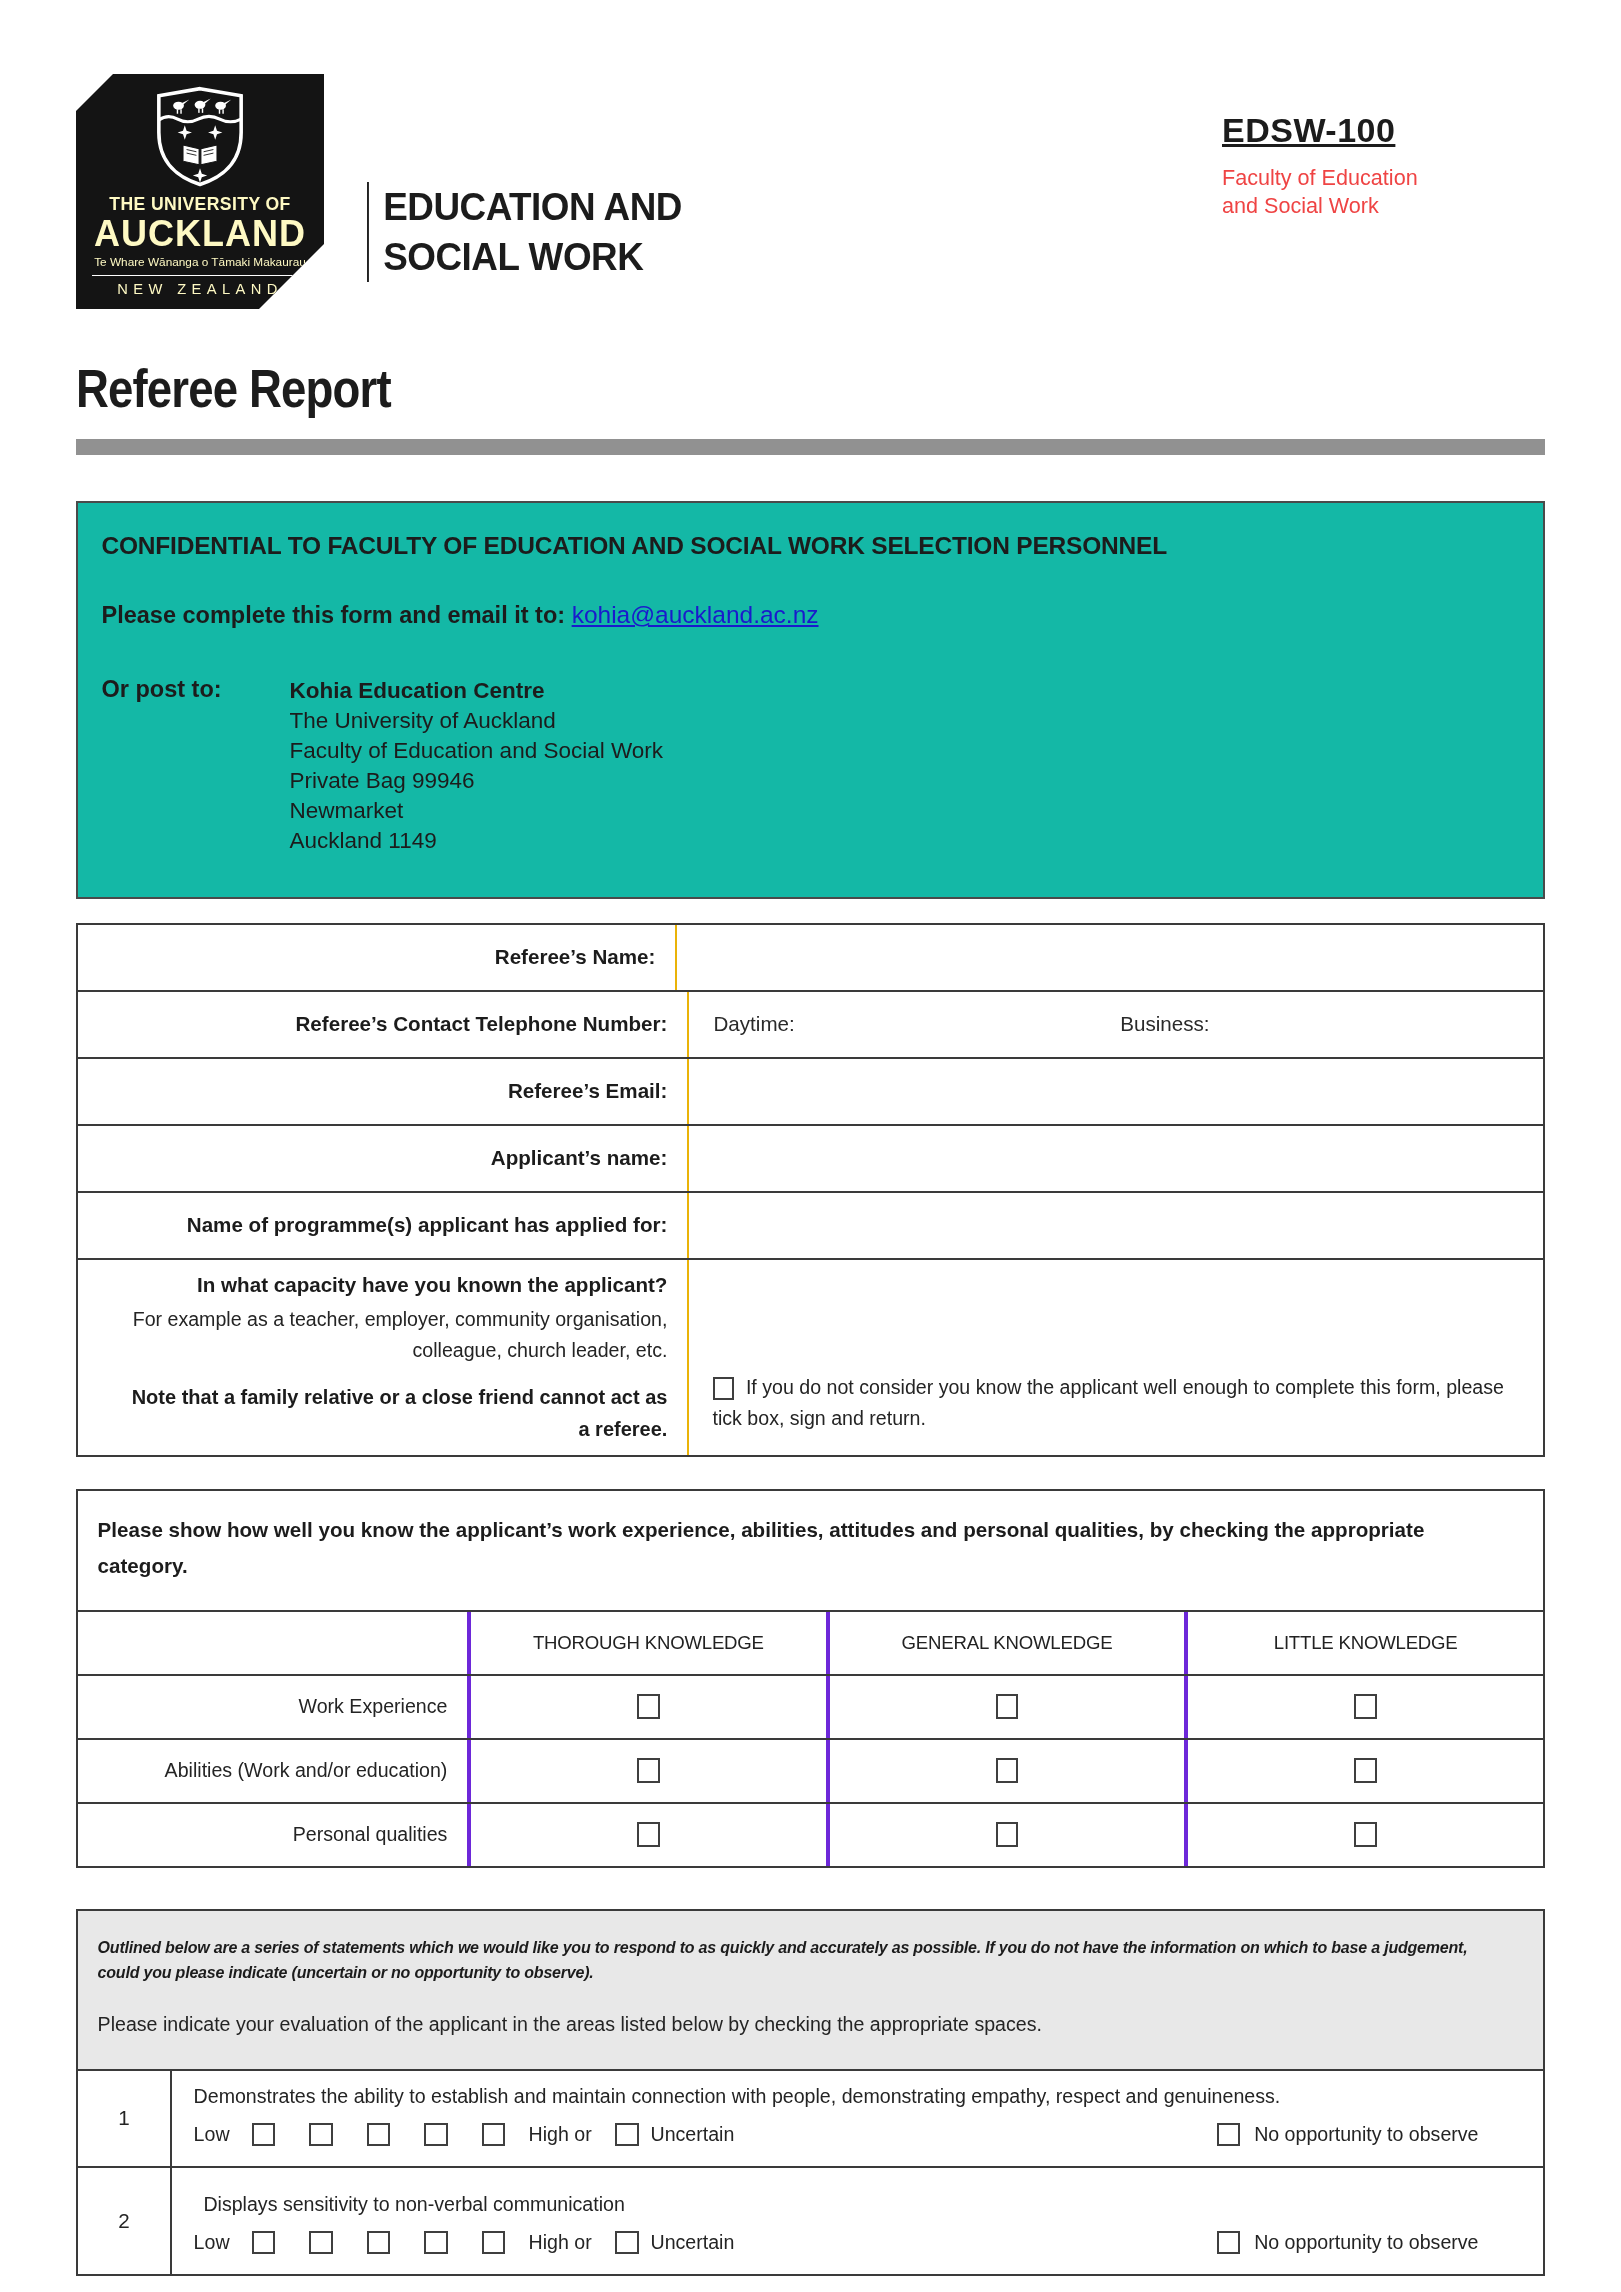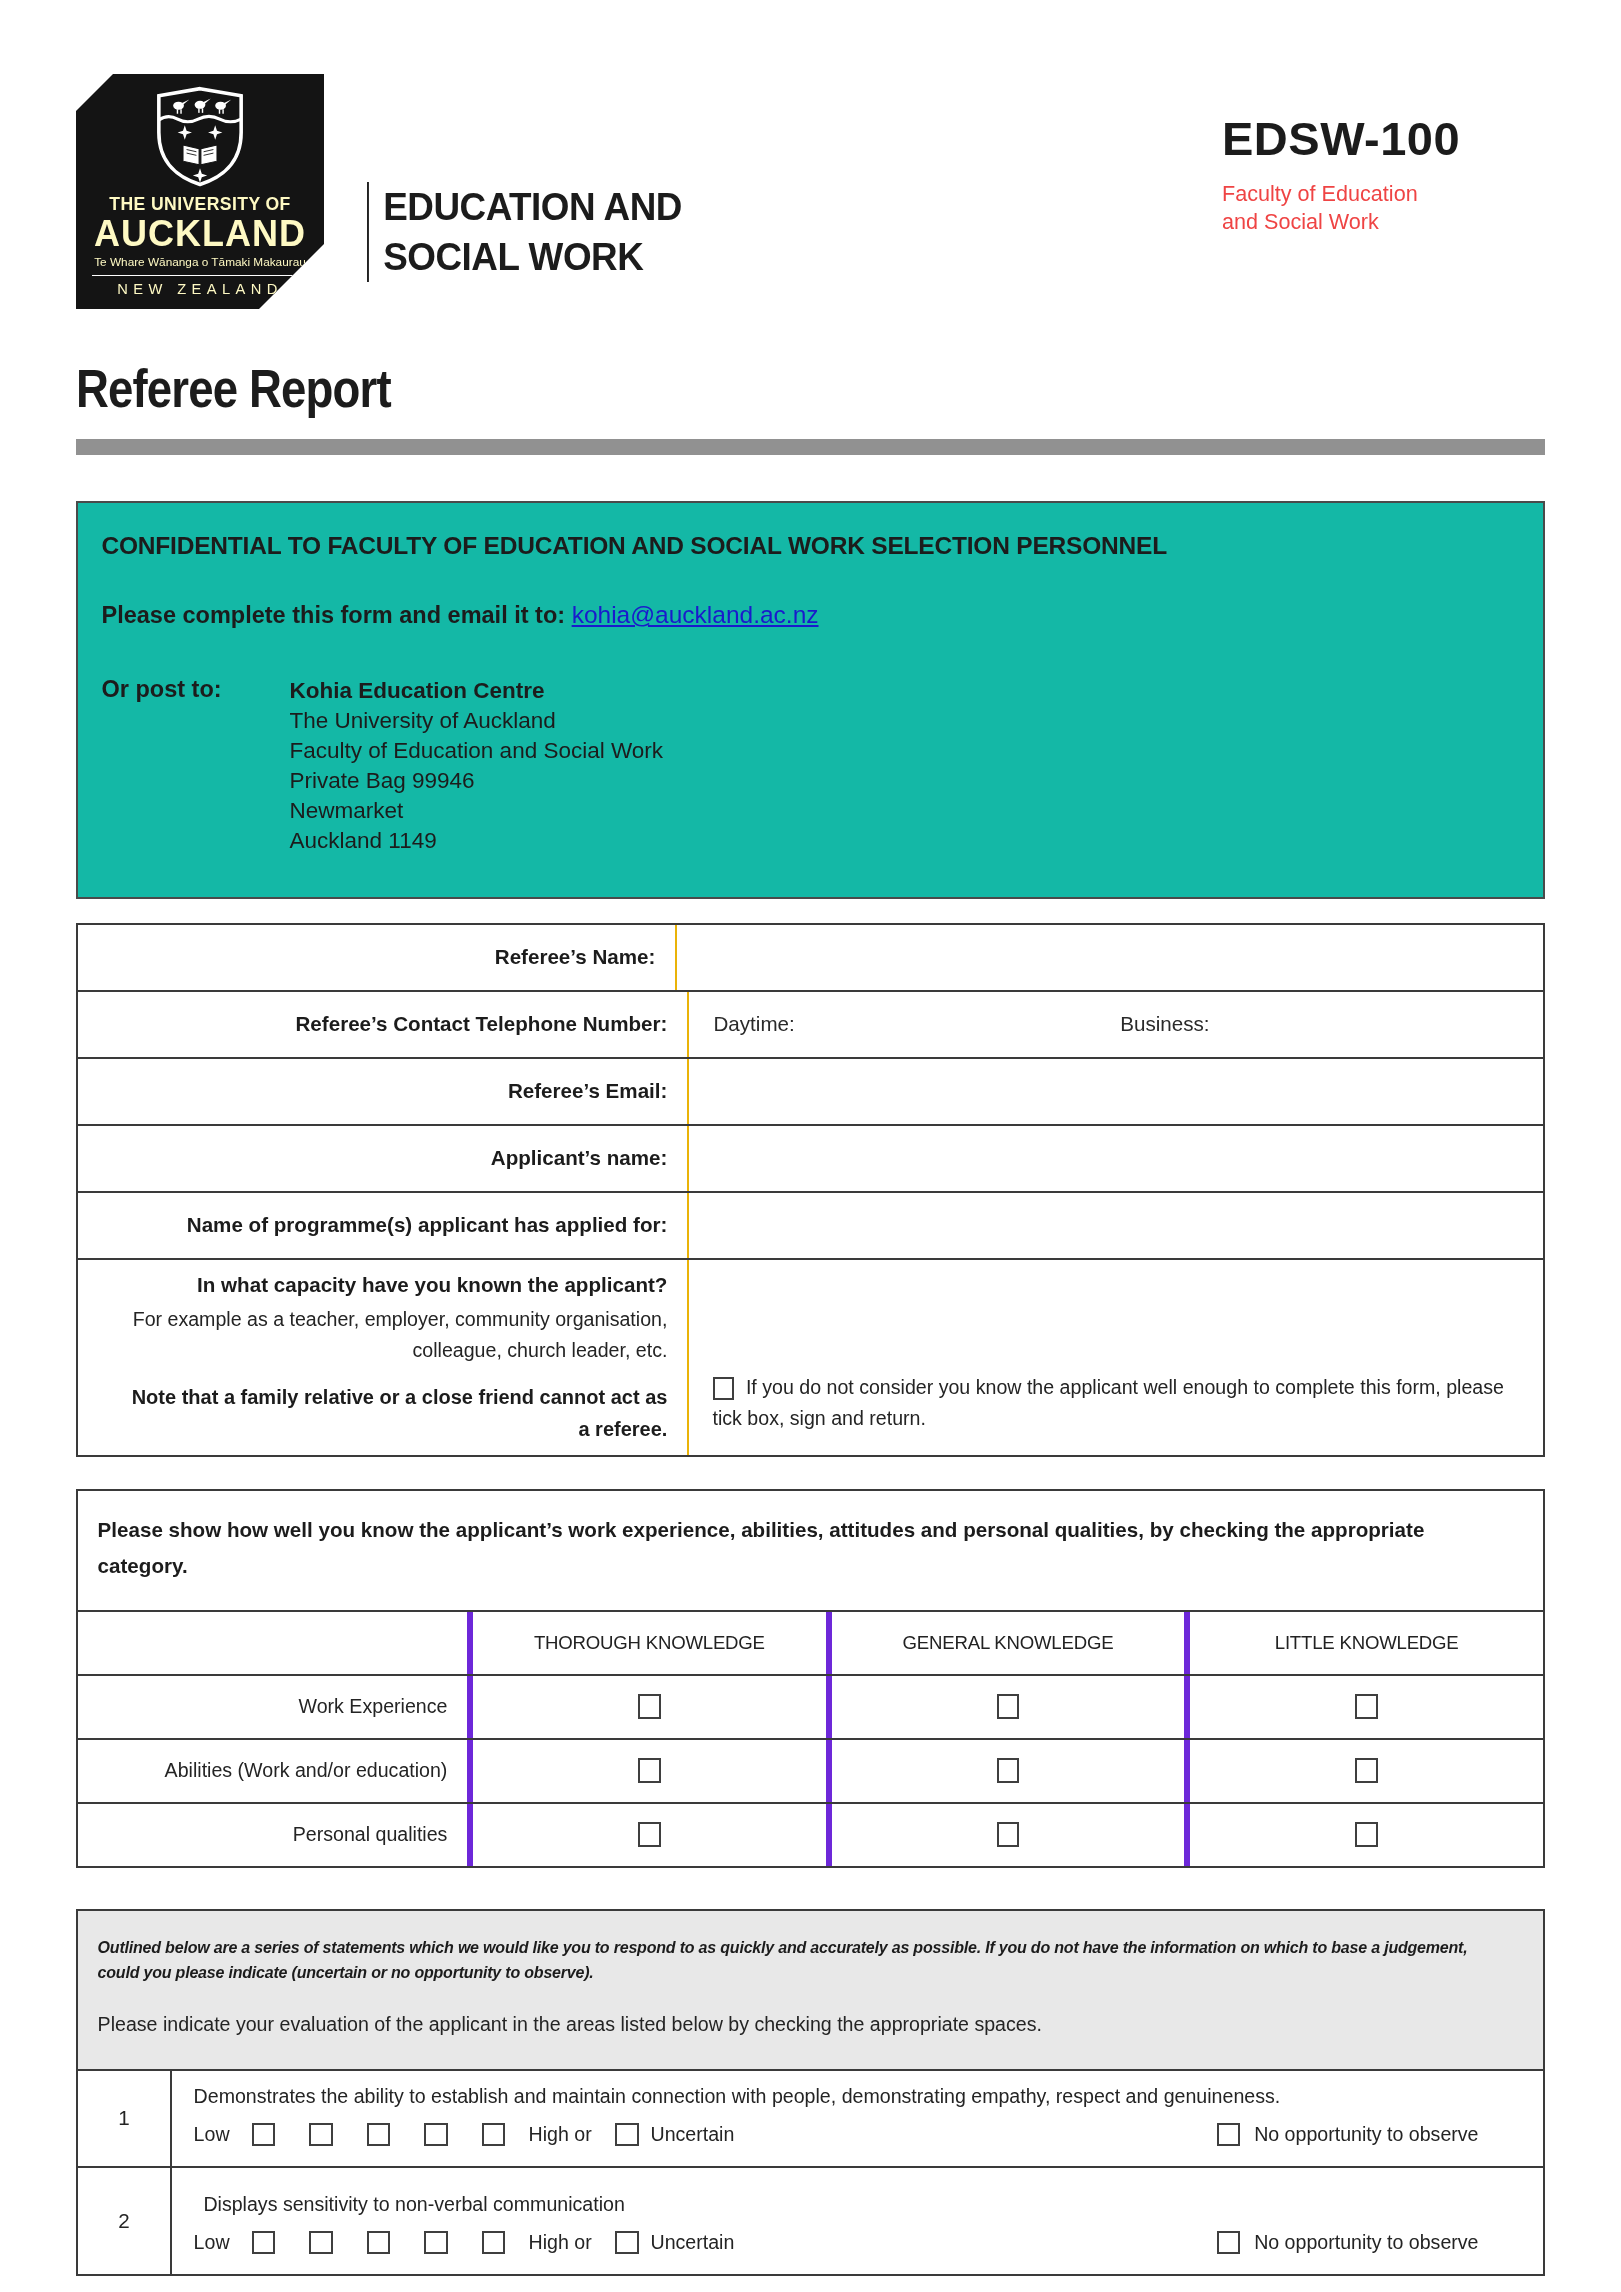--- a/index.html
+++ b/index.html
@@ -25,21 +25,21 @@
   .logo-l3 { font-size: 11.8px; margin-top: 2.9px; }
   .logo-rule { border: 0; border-top: 1px solid #ffffff; margin: 5.9px 15.7px 4.9px 15.7px; }
   .logo-l4 { font-size: 14.7px; letter-spacing: 5.4px; }
   .dept {
     margin-left: 43px; margin-top: 108px; align-self: flex-start;
     border-left: 2.9px solid #222; padding-left: 14.7px;
     font-size: 38px; font-weight: bold; line-height: 1.32; letter-spacing: -0.5px;
     transform: scaleX(0.97); transform-origin: left top;
   }
   .code-block { margin-left: auto; margin-top: 37px; width: 323px; }
-  .form-code { font-size: 47px; font-weight: bold; letter-spacing: 0.5px; }
+  .form-code { font-size: 34px; font-weight: bold; letter-spacing: 0.5px; text-decoration: underline; }
   .faculty { font-size: 21.6px; margin-top: 13.7px; line-height: 1.3; color: #ef4444; }
 
   
   .page-title {
     margin-top: 49px; font-size: 53px; font-weight: bold; letter-spacing: -1px;
     transform: scaleX(0.86); transform-origin: left center;
   }
   .gray-bar { margin-top: 19.6px; height: 16.7px; background: #919191; }
 
   
@@ -82,21 +82,21 @@
     vertical-align: middle; cursor: pointer;
   }
   .cb.sq { width: 23.5px; height: 23.5px; border-top-width: 2px; }
 
   
   .knowledge { margin-top: 32px; border: 2px solid #3a3a3a; }
   .k-instr { padding: 21.6px 29px 25.5px 19.6px; font-weight: bold; font-size: 20.6px; line-height: 1.75; }
   .k-grid { border-top: 2.9px solid #3a3a3a; }
   .k-row { display: grid; grid-template-columns: 389px 1fr 1fr 1fr; }
   .k-row + .k-row { border-top: 2.9px solid #3a3a3a; }
-  .k-cell { border-left: 6px solid #6d28d9; display: flex; align-items: center; justify-content: center; }
+  .k-cell { border-left: 4px solid #6d28d9; display: flex; align-items: center; justify-content: center; }
   .k-cell:first-child { border-left: none; }
   .k-head { min-height: 62px; font-size: 18.6px; letter-spacing: -0.2px; color: #222; }
   .k-body { min-height: 62px; }
   .k-rowlabel { justify-content: flex-end; text-align: right; padding-right: 19.6px; font-size: 19.6px; color: #242424; }
 
   
   .statements { margin-top: 41px; border: 2px solid #3a3a3a; }
   .s-instr { background: #e8e8e8; padding: 25.5px 59px 33px 19.6px; border-bottom: 2.9px solid #3a3a3a; }
   .s-instr-bold { font-weight: bold; font-size: 16px; line-height: 1.55; letter-spacing: -0.2px; font-style: italic; }
   .s-instr-reg { font-size: 19.6px; margin-top: 27.4px; color: #242424; }

